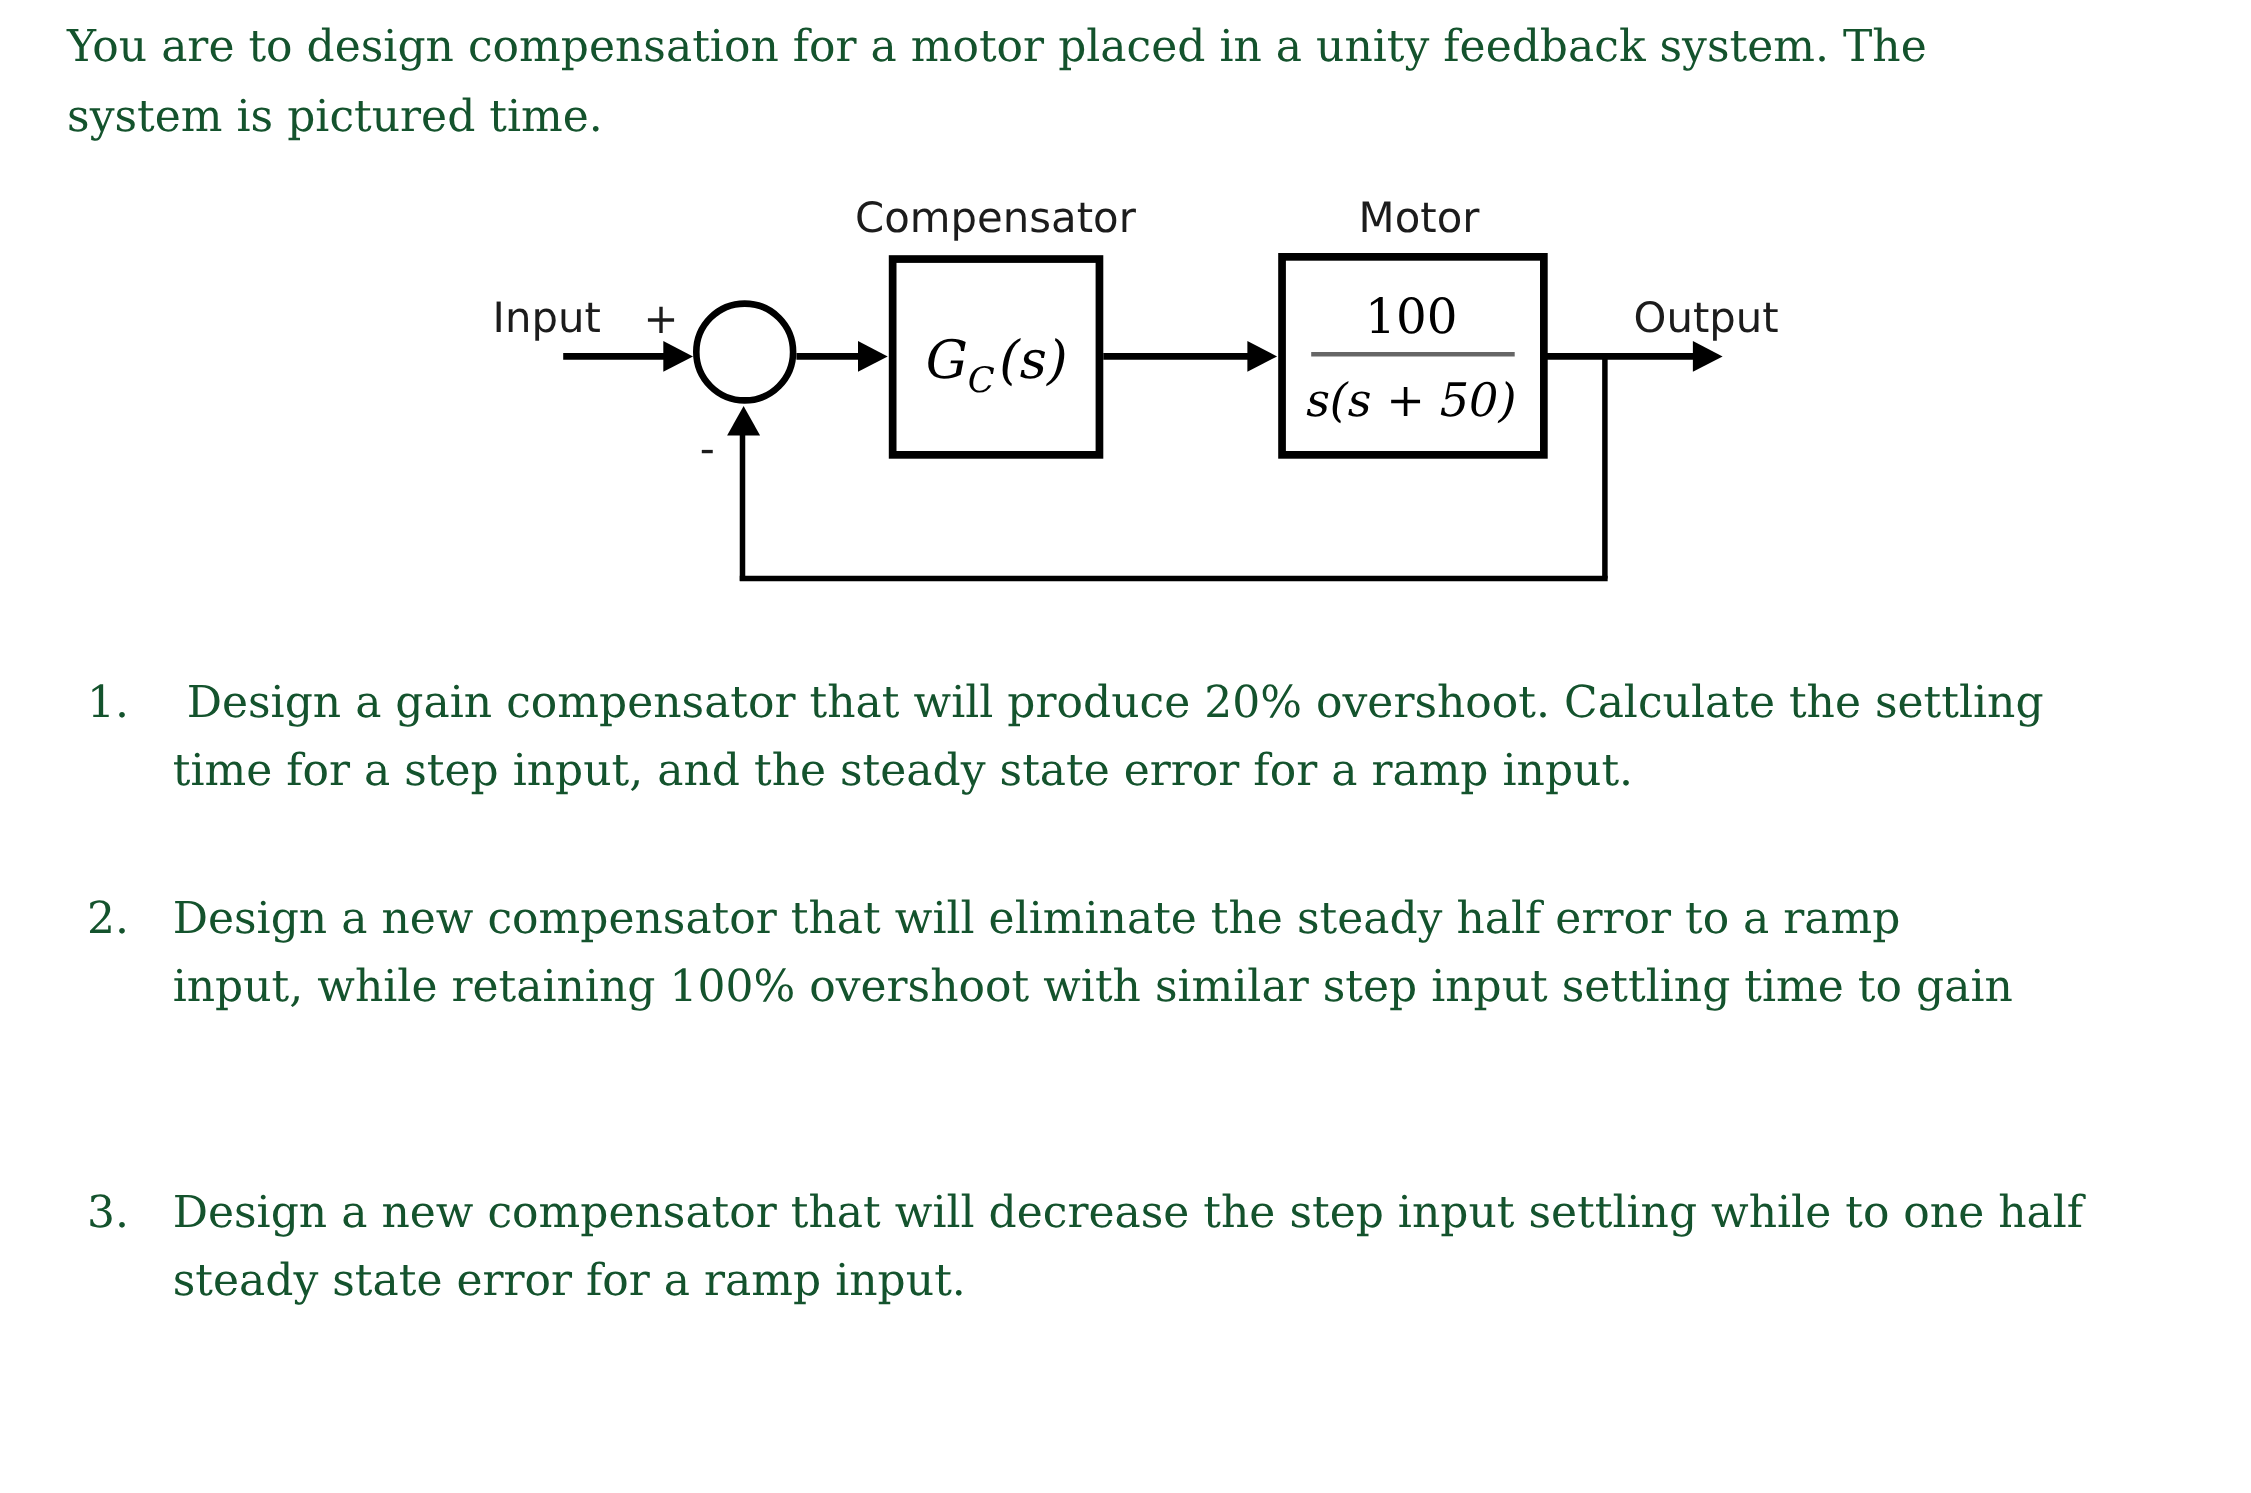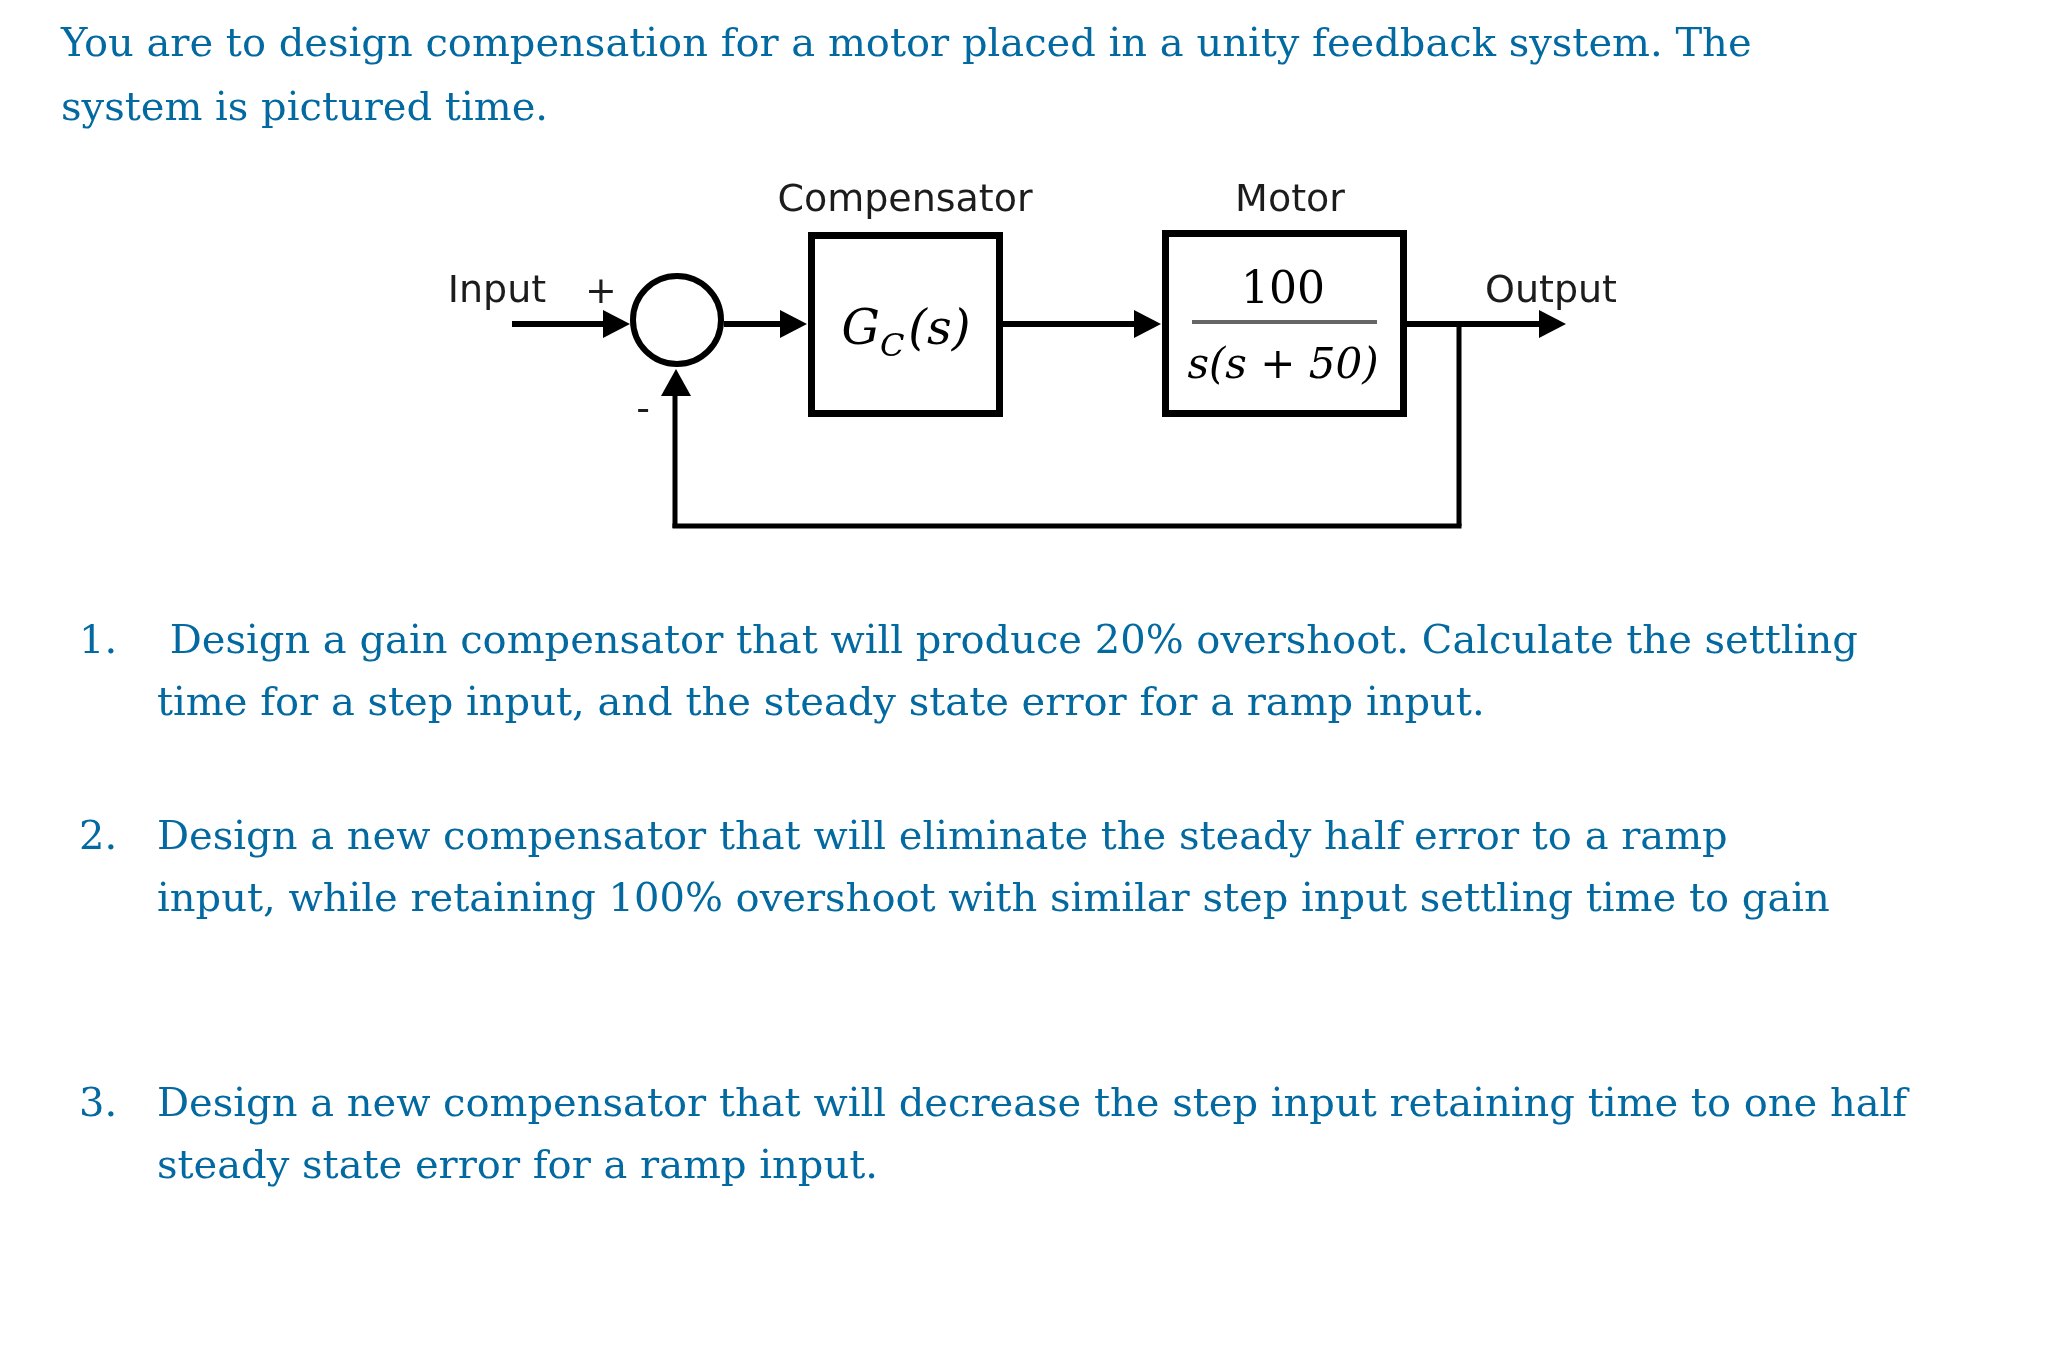--- a/index.html
+++ b/index.html
@@ -2,21 +2,21 @@
 <html><head>
 <meta charset="utf-8">
 <style>
   html,body{margin:0;padding:0;background:#ffffff;}
   .page{
     position:relative;
     width:2046px;
     height:1357px;
     background:#ffffff;
     font-family:"DejaVu Serif", serif;
-    color:#0369a1;
+    color:#14532d;
     overflow:hidden;
   }
   .intro{
     position:absolute;
     left:61px;
     top:10px;
     font-size:40px;
     line-height:64px;
     white-space:nowrap;
   }
@@ -135,18 +135,18 @@
     <span class="num">2.</span>
     <div class="body">
       <span class="line">Design a new compensator that will eliminate the steady half error to a ramp</span>
       <span class="line">input, while retaining 100% overshoot with similar step input settling time to gain</span>
     </div>
   </div>
 
   <div class="task t3">
     <span class="num">3.</span>
     <div class="body">
-      <span class="line">Design a new compensator that will decrease the step input retaining time to one half</span>
+      <span class="line">Design a new compensator that will decrease the step input settling while to one half</span>
       <span class="line">steady state error for a ramp input.</span>
     </div>
   </div>
 
 </div>
 
 </body></html>

